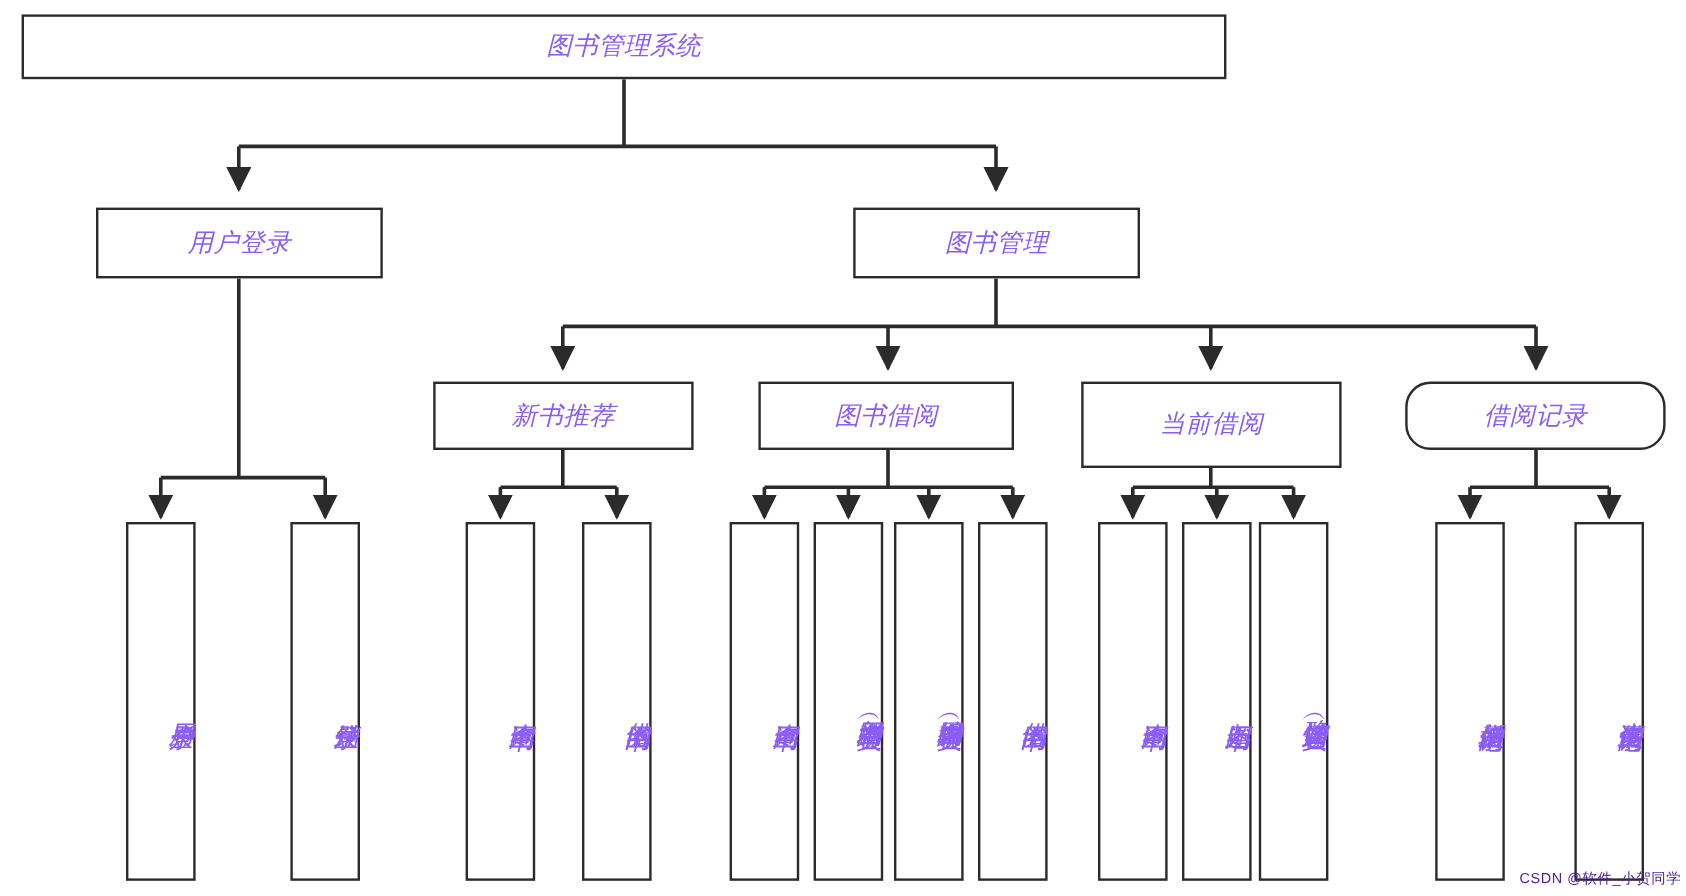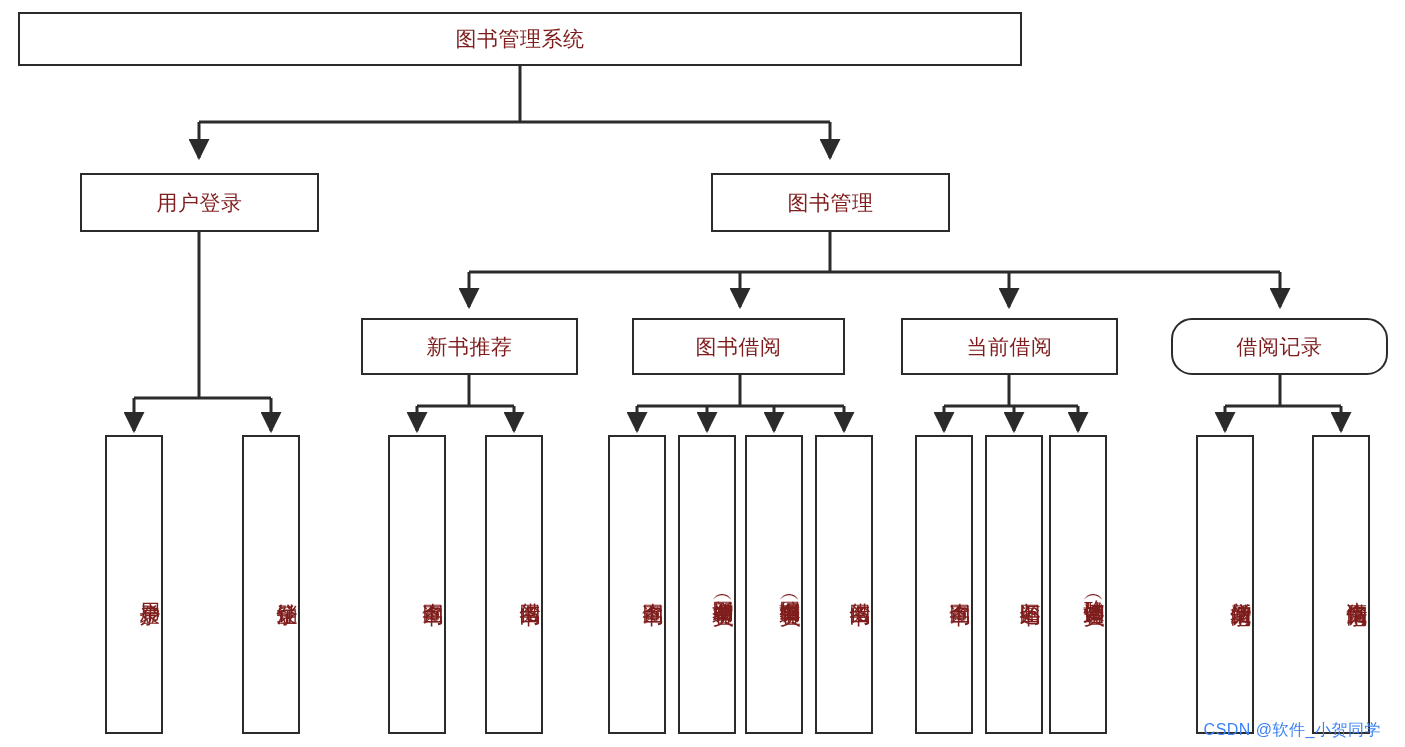--- a/index.html
+++ b/index.html
@@ -26,21 +26,22 @@
     pointer-events: none;
   }
   .node {
     position: absolute;
     box-sizing: border-box;
     border: 2px solid #2b2b2b;
     background: #ffffff;
     display: flex;
     align-items: center;
     justify-content: center;
-    color: #7f1d1d;
+    color: #8b5cf6;
+    font-style: italic;
   }
   .node.horizontal {
     font-size: 21px;
     letter-spacing: 0.5px;
     line-height: 1.2;
   }
   .node.vertical {
     writing-mode: vertical-rl;
     text-orientation: upright;
     font-size: 21px;
@@ -53,24 +54,24 @@
     display: block;
     white-space: nowrap;
   }
   .node.vertical .node-label {
     writing-mode: vertical-rl;
     text-orientation: upright;
     line-height: 1.05;
   }
   #watermark {
     position: absolute;
-    right: 24px;
+    right: 4px;
     bottom: 6px;
-    font-size: 16px;
-    color: #3b82f6;
+    font-size: 12px;
+    color: #4c1d95;
     white-space: nowrap;
     letter-spacing: 0.5px;
   }
 </style>
 </head>
 <body>
 
 <div id="diagram-root">
 
   <svg id="svg-connectors" viewBox="0 0 1405 747" width="1405" height="747">
@@ -133,21 +134,21 @@
   <div class="node horizontal" style="left:361px; top:318px; width:217px; height:57px;">
     <span class="node-label">新书推荐</span>
   </div>
 
   <div class="node horizontal" style="left:711px; top:173px; width:239px; height:59px;">
     <span class="node-label">图书管理</span>
   </div>
   <div class="node horizontal" style="left:632px; top:318px; width:213px; height:57px;">
     <span class="node-label">图书借阅</span>
   </div>
-  <div class="node horizontal" style="left:901px; top:318px; width:217px; height:57px;">
+  <div class="node horizontal" style="left:901px; top:318px; width:217px; height:72px;">
     <span class="node-label">当前借阅</span>
   </div>
   <div class="node horizontal" style="left:1171px; top:318px; width:217px; height:57px;border-radius:21px;">
     <span class="node-label">借阅记录</span>
   </div>
 
   <div class="node vertical" style="left:105px; top:435px; width:58px; height:299px;">
     <span class="node-label">用户登录</span>
   </div>
   <div class="node vertical" style="left:242px; top:435px; width:58px; height:299px;">

